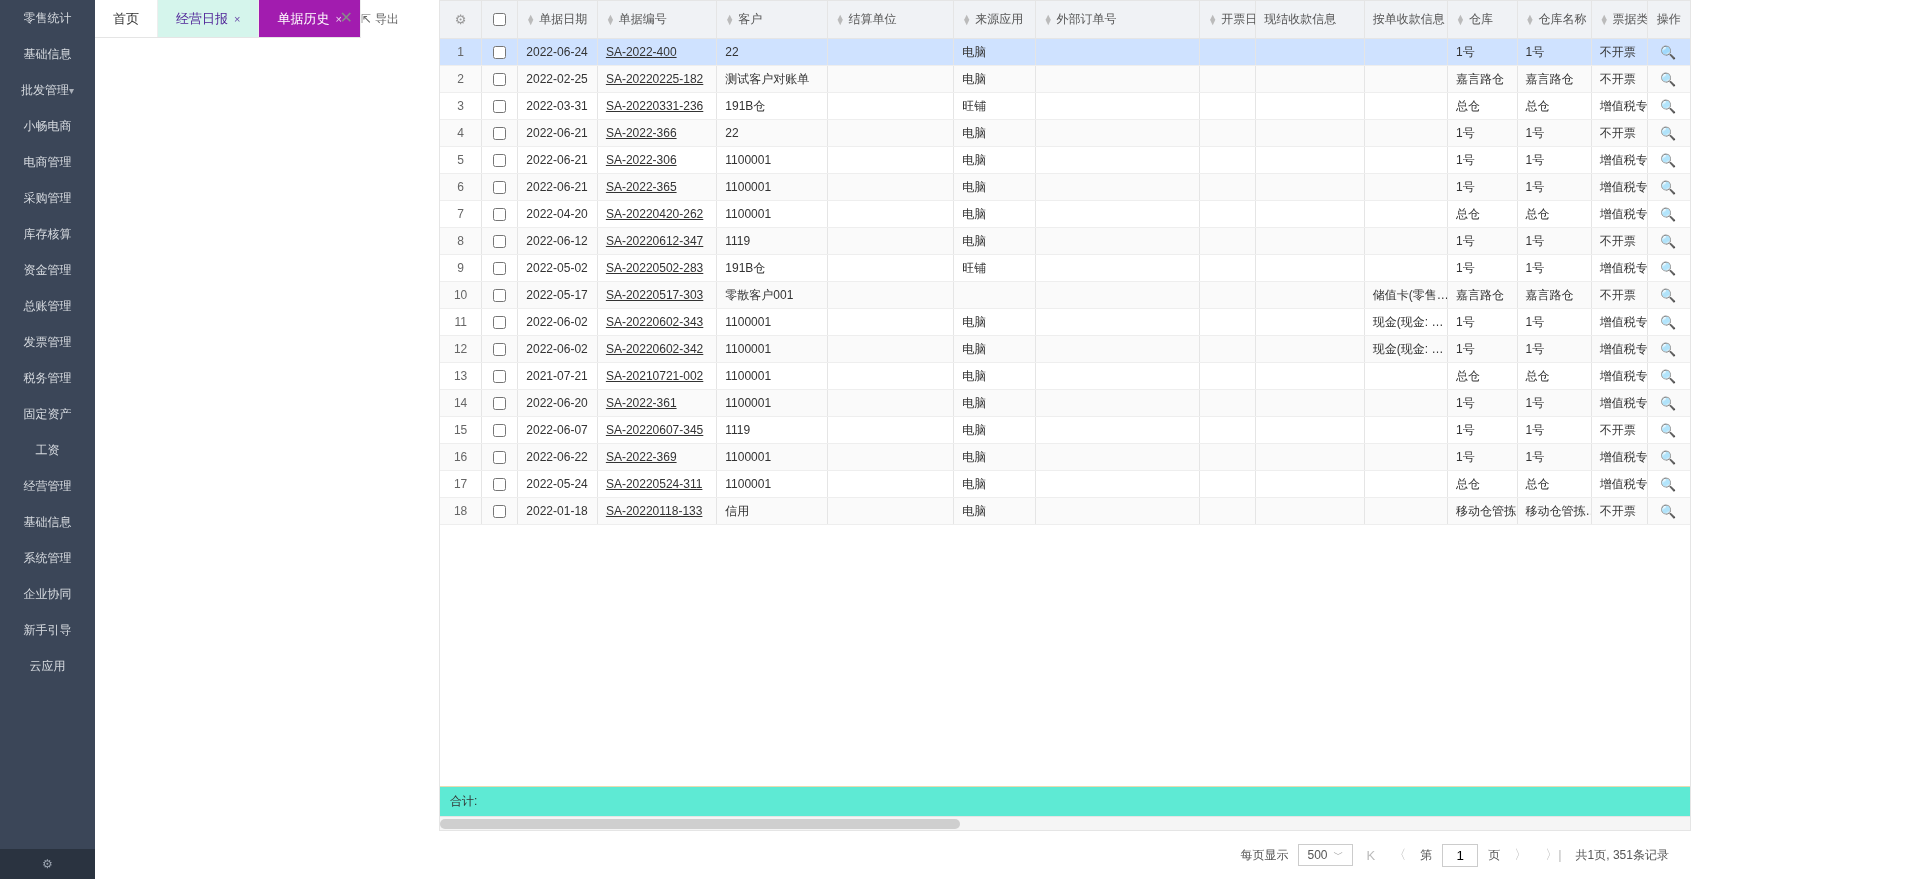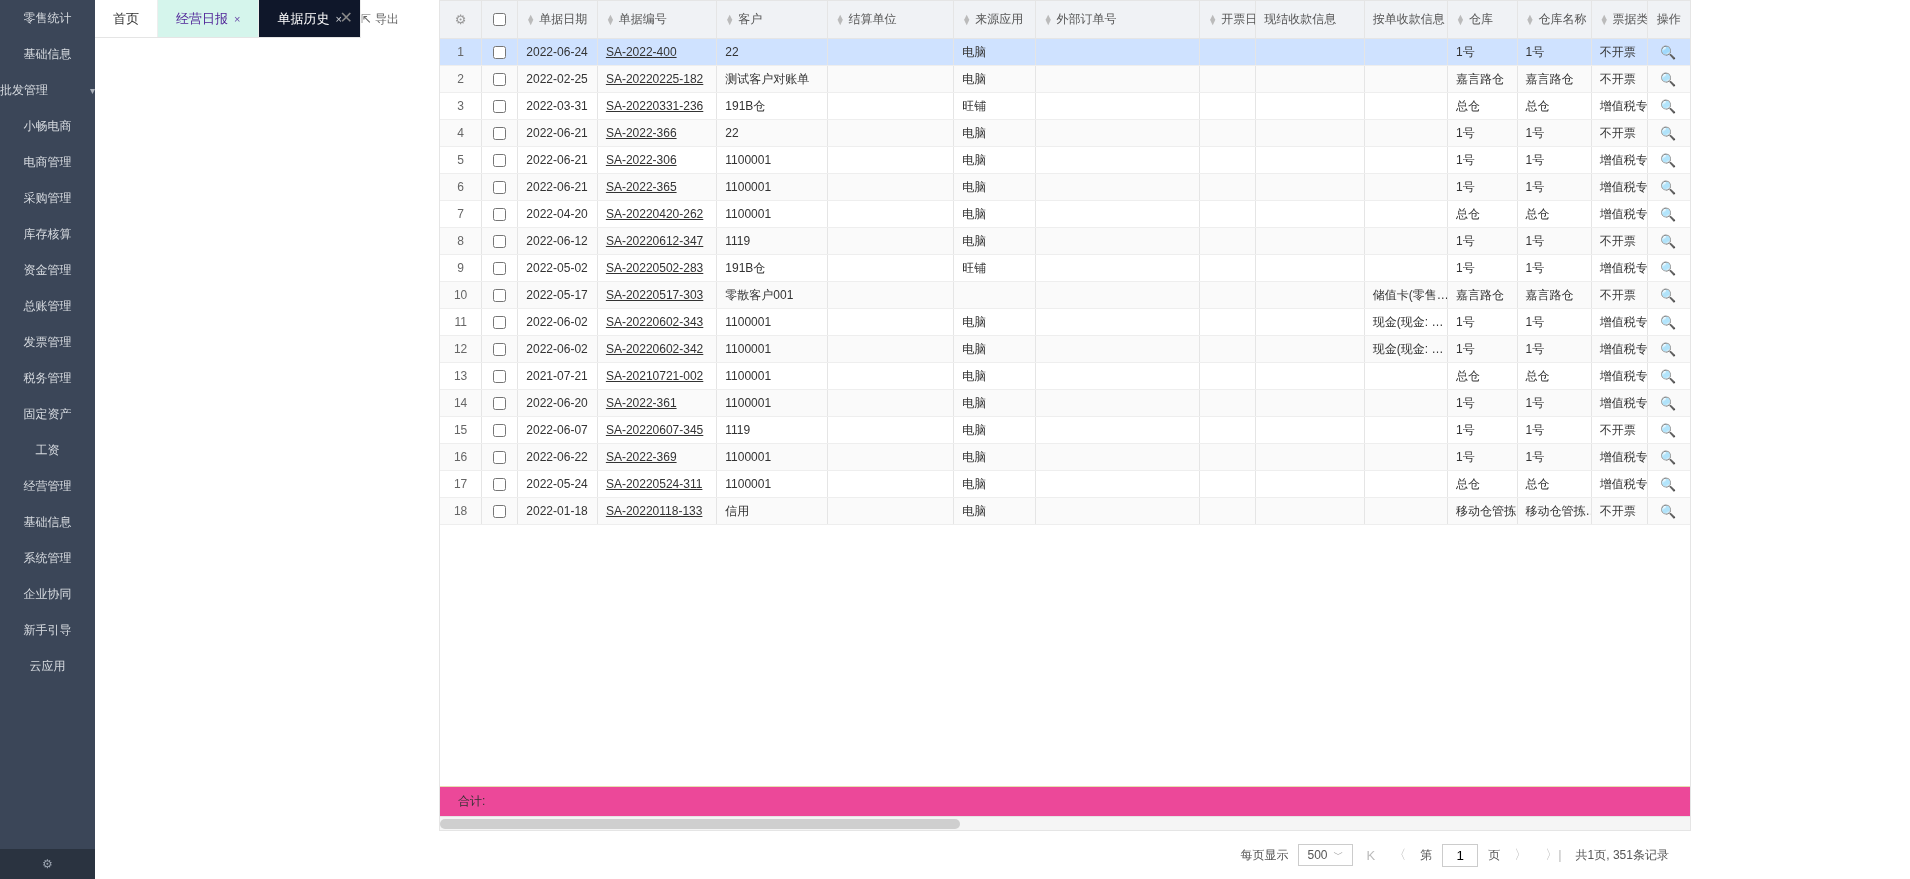--- a/index.html
+++ b/index.html
@@ -2,31 +2,31 @@
 <html><head>
 <meta charset="utf-8">
 <style>
 * { box-sizing: border-box; margin: 0; padding: 0; }
 body { font-family: "Microsoft YaHei", Arial, sans-serif; font-size: 12px; color: #333; background: #fff; overflow: hidden; }
 .app { display: flex; height: 879px; width: 1536px; }
 
 
 .sidebar { width: 95px; background: #3b4658; color: #d7dbe0; display: flex; flex-direction: column; flex-shrink: 0; }
 .sidebar-item { height: 36px; display: flex; align-items: center; justify-content: center; cursor: pointer; font-size: 12px; position: relative; }
-.sidebar-item.h { height: 36px; justify-content: space-between; padding: 0 0; }
+.sidebar-item.h { height: 36px; justify-content: center; padding: 0 0; }
 .sidebar-footer { margin-top: auto; height: 30px; background: #2a3340; display: flex; align-items: center; justify-content: center; }
 .chevron { font-size: 10px; color: #aab0b9; }
 
 
 .main { flex: 1; display: flex; flex-direction: row; position: relative; }
 .tabs { height: 38px; background: #fff; border-bottom: 1px solid #e5e5e5; display: flex; align-items: stretch; position: relative; }
 .tab { padding: 0 18px; display: flex; align-items: center; font-size: 13px; cursor: pointer; border-right: 1px solid #eee; gap: 6px; }
 .tab.home { background: #fff; }
 .tab.green-light { background: #d5f5ec; color: #4c1d95; }
-.tab.green { background: #0f172a; color: #fff; }
+.tab.green { background: #a21caf; color: #fff; }
 .tab .close { font-size: 11px; opacity: .8; }
 .tab-close-all { position: absolute; right: 8px; top: 8px; font-size: 16px; color: #888; cursor: pointer; }
 
 .toolbar-row { height: 38px; display: flex; align-items: center; justify-content: flex-end; padding-right: 22px; color: #666; gap: 4px; font-size: 12px; cursor: pointer; }
 
 .content { flex: 1; padding: 0 18px; display: flex; flex-direction: column; overflow: hidden; }
 .table-wrap { flex: 1; border: 1px solid #e5e5e5; overflow: hidden; display: flex; flex-direction: column; }
 .thead { display: flex; background: #f0f2f5; border-bottom: 1px solid #e5e5e5; height: 38px; align-items: stretch; }
 .th, .td { display: flex; align-items: center; padding: 0 8px; border-right: 1px solid #e5e5e5; overflow: hidden; white-space: nowrap; text-overflow: ellipsis; font-size: 12px; }
 .th { color: #555; font-weight: 500; position: relative; gap: 4px; }
@@ -35,21 +35,21 @@
 .tr:nth-child(even) { background: #fafafa; }
 .tr.sel { background: #cfe2ff; }
 .td { color: #333; }
 .td.idx { justify-content: center; color: #666; }
 .link { color: #333; text-decoration: underline; cursor: pointer; }
 .sort-icon { color: #bbb; font-size: 9px; display: inline-flex; flex-direction: column; line-height: 5px; }
 .gear-icon { color: #999; font-size: 13px; }
 .magnify-icon { color: #999; font-size: 13px; cursor: pointer; }
 input[type=checkbox] { cursor: pointer; }
 
-.tfoot { height: 30px; background: #ec4899; border-top: 1px solid #e8dcb0; display: flex; align-items: center; padding-left: 18px; font-size: 12px; color: #333; }
+.tfoot { height: 30px; background: #5eead4; border-top: 1px solid #e8dcb0; display: flex; align-items: center; padding-left: 10px; font-size: 12px; color: #333; }
 .hscroll { height: 14px; background: #f5f5f5; border-top: 1px solid #e5e5e5; position: relative; }
 .hscroll-thumb { position: absolute; left: 0; top: 2px; width: 520px; height: 10px; background: #cfcfcf; border-radius: 5px; }
 
 .pager { height: 48px; display: flex; align-items: center; justify-content: flex-end; gap: 10px; padding-right: 22px; color: #555; font-size: 12px; }
 .pager .sel { border: 1px solid #ccc; padding: 3px 8px; display: flex; align-items: center; gap: 6px; cursor: pointer; }
 .pager .num-input { width: 36px; border: 1px solid #ccc; text-align: center; padding: 3px 2px; }
 .pager .nav-btn { color: #bbb; cursor: pointer; padding: 0 4px; font-size: 13px; }
 
 
 .c-idx { width: 45px; justify-content: center; }

